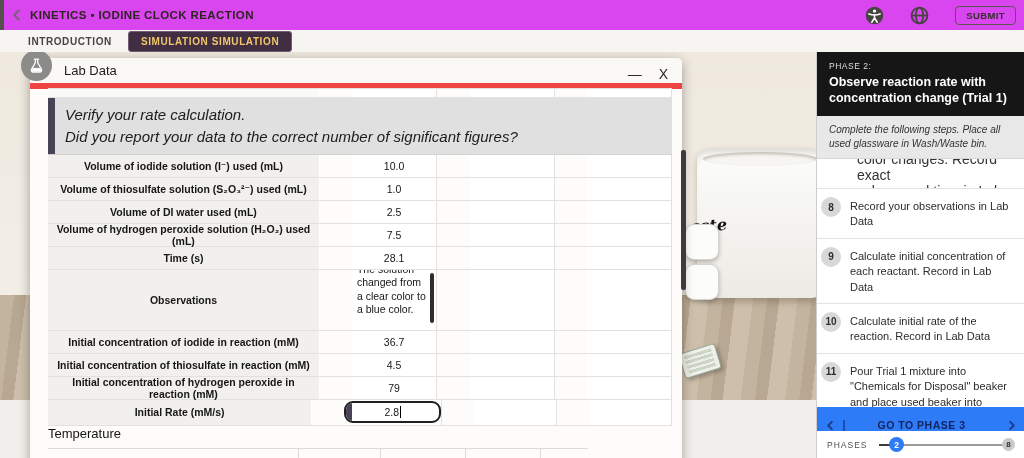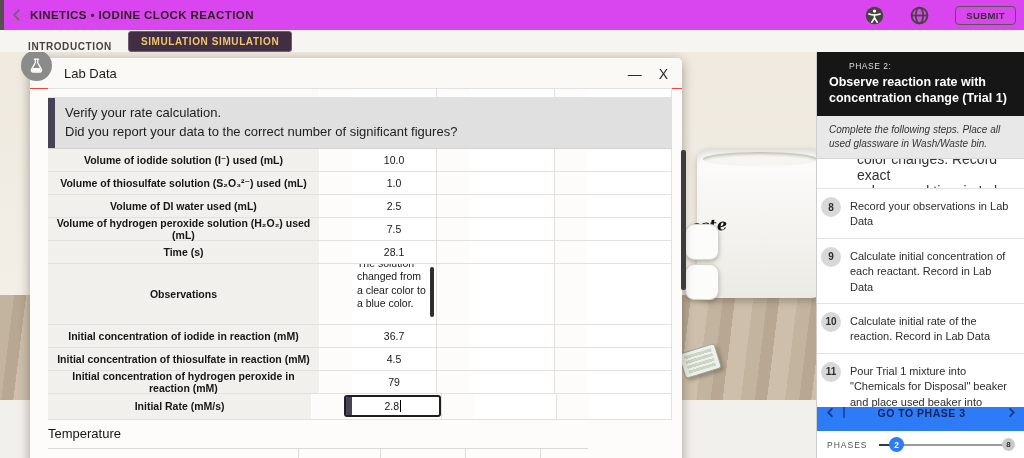--- a/index.html
+++ b/index.html
@@ -9,84 +9,84 @@
   
   .topbar { position:absolute; left:0; top:0; width:1024px; height:30px; background:#d946ef; display:flex; align-items:center; }
   .topbar-edge { position:absolute; left:0; top:0; width:4px; height:30px; background:#55504c; }
   .back-btn { width:26px; height:30px; display:flex; align-items:center; justify-content:center; margin-left:4px; cursor:pointer; }
   .topbar-title { font-size:11.5px; font-weight:bold; letter-spacing:.4px; color:#2e2320; }
   .topbar-right { position:absolute; right:8px; top:0; height:30px; display:flex; align-items:center; gap:26px; }
   .round-icon { width:19px; height:19px; display:flex; align-items:center; justify-content:center; cursor:pointer; }
   .submit-btn { border:1.5px solid #5a5550; border-radius:4px; background:transparent; color:#35302c; font-weight:bold; font-size:9.5px; letter-spacing:.4px; padding:3px 10px; cursor:pointer; font-family:inherit; }
 
   
-  .tabbar { position:absolute; left:0; top:30px; width:1024px; height:22px; background:#f7f5f1; display:flex; align-items:flex-end; }
+  .tabbar { position:absolute; left:0; top:30px; width:1024px; height:22px; background:#f7f5f1; display:flex; align-items:center; }
   .tab-intro { margin-left:28px; font-size:10px; font-weight:bold; letter-spacing:.6px; color:#474340; cursor:pointer; }
   .tab-lab { margin-left:16px; background:#422e43; border:1px solid #715d71; border-radius:3px; color:#eec76d; font-size:10px; font-weight:bold; letter-spacing:.6px; padding:4px 12px; cursor:pointer; }
 
   
   .stage { position:absolute; left:0; top:52px; width:1024px; height:406px; overflow:hidden; }
   .scene-wall { position:absolute; left:0; top:0; width:1024px; height:250px; background:linear-gradient(#efe9df,#f3efe7); }
   .scene-counter { position:absolute; left:0; top:243px; width:1024px; height:155px; background:repeating-linear-gradient(97deg,#c3b4a0 0 14px,#b8a893 14px 26px,#cdbfab 26px 44px); }
   .scene-band { position:absolute; left:0; top:348px; width:1024px; height:58px; background:#f2f0ec; }
   .bin { position:absolute; left:697px; top:96px; width:126px; height:150px; background:linear-gradient(#fdfdfc,#eceae4); border-radius:12px; box-shadow:0 4px 7px rgba(90,75,55,.35), inset 0 10px 8px -6px rgba(150,140,120,.35); }
   .bin-rim { position:absolute; left:703px; top:100px; width:114px; height:14px; border-radius:50%; background:#f6f5f1; box-shadow:inset 0 2px 3px rgba(120,110,95,.4); }
   .bin-label { position:absolute; left:690px; top:164px; font-family:"DejaVu Serif",serif; font-style:italic; font-weight:bold; font-size:16px; color:#15110d; transform:rotate(-4deg); }
   .pill-btn { position:absolute; width:34px; height:36px; background:#fcfcfb; border:1px solid #d5d3cd; border-radius:9px; box-shadow:0 2px 4px rgba(70,60,45,.35); cursor:pointer; }
   .pill-1 { left:685px; top:172px; }
   .pill-2 { left:685px; top:212px; }
   .calculator { position:absolute; left:681px; top:296px; width:38px; height:26px; transform:rotate(-17deg); background:#eef1e9; border:1px solid #9aa396; border-radius:3px; box-shadow:2px 3px 4px rgba(80,70,55,.4); }
   .calc-keys { position:absolute; left:4px; top:3px; width:28px; height:18px; background:repeating-linear-gradient(0deg,#c9d2c2 0 3px,#eef1e9 3px 5px), repeating-linear-gradient(90deg,#c9d2c2 0 4px,transparent 4px 6px); opacity:.9; }
 
   
   .win { position:absolute; left:30px; top:6px; width:652px; height:412px; background:#fdfcfa; border-radius:5px 5px 0 0; box-shadow:0 3px 12px rgba(40,30,20,.4); }
-  .win-header { position:relative; height:31px; background:#fbf9f6; border-bottom:1px solid #ef4444; border-radius:5px 5px 0 0; display:flex; align-items:center;text-align:center; }
+  .win-header { position:relative; height:31px; background:#fbf9f6; border-bottom:6px solid #ef4444; border-radius:5px 5px 0 0; display:flex; align-items:center;text-align:center; }
   .win-flask { position:absolute; left:-9px; top:-8px; width:31px; height:31px; border-radius:50%; background:#8b8b8a; display:flex; align-items:center; justify-content:center; }
   .win-title { margin-left:34px; font-size:13px; font-weight:500; color:#1d1c1a; }
   .win-ctrls { position:absolute; right:14px; top:0; height:31px; display:flex; align-items:center; gap:17px; }
   .win-min { font-size:14px; color:#2a2a2a; cursor:pointer; line-height:1; }
   .win-close { font-size:14px; font-weight:400; color:#2a2a2a; cursor:pointer; line-height:1; }
   .win-scrollbar { position:absolute; left:681px; top:98px; width:5px; height:140px; background:#3c3c3c; border-radius:2px; cursor:grab; }
 
   
   .table { position:absolute; left:18px; top:30px; width:624px; font-size:10.5px; color:#161616; }
   .trow { display:flex; border-bottom:1px solid #e3e1dd; }
   .tlabel { width:320px; background:#f2f0ed; border-right:1px solid #fff; display:flex; align-items:center; justify-content:center; text-align:center; font-weight:bold; padding:2px 8px; }
   .tval { width:101.3px; background:#fff; border-right:1px solid #e3e1dd; display:flex; align-items:center; justify-content:center; cursor:text;margin-left:32px; }
   .trow-partial { height:10px; border-top:1px solid #e3e1dd; }
   .trow-partial .tlabel { background:#fafaf8; }
   .note-row { display:flex; background:#e0e0e0; border-bottom:1px solid #d2d2d0; min-height:43px; }
   .note-bar { width:7px; background:#474355; flex:none; }
-  .note-text { padding:6px 10px; font-size:13px; line-height:1.45; color:#1c1c1c; }
+  .note-text { padding:6px 10px; font-style:italic; font-size:15px; line-height:1.45; color:#1c1c1c; }
   .row-h { height:23px; }
   .obs-row { height:61px; }
   .obs-cell { position:relative; overflow:hidden; align-items:flex-start; justify-content:flex-start; }
   .obs-inner { margin-top:-7px; padding:0 8px 0 5px; font-size:10.5px; line-height:13.5px; text-align:left; }
   .obs-scroll { position:absolute; right:2px; top:3px; width:4px; height:50px; background:#2d2d2d; border-radius:2px; cursor:grab; }
   .rate-row { height:26px; }
-  .rate-input { position:relative; width:97px; height:22px; border:2px solid #1f1f1f; border-radius:3px; background:#fff; display:flex; align-items:center; justify-content:center; overflow:hidden; cursor:text; }
+  .rate-input { position:relative; width:97px; height:22px; border:2px solid #1f1f1f; border-radius:9px; background:#fff; display:flex; align-items:center; justify-content:center; overflow:hidden; cursor:text; }
   .rate-grip { position:absolute; left:0; top:0; width:6px; height:100%; background:#474355; }
   .caret { display:inline-block; width:1px; height:12px; background:#000; margin-left:1px; vertical-align:middle; }
   .temp-heading { position:absolute; left:18px; top:368px; font-size:13px; color:#141414; }
   .table2-partial { position:absolute; left:18px; top:390px; width:540px; height:22px; border-top:1px solid #dddbd7; }
   .t2v { position:absolute; top:0; width:1px; height:22px; background:#dddbd7; }
 
   
   .sidebar { position:absolute; left:816px; top:0; width:208px; height:406px; background:#fff; border-left:1px solid #cfcdc9; }
   .phase-header { background:#161616; color:#fff; padding:9px 12px 10px 12px; }
-  .phase-kicker { font-size:8.5px; letter-spacing:.5px; color:#dedede; margin-bottom:3px;margin-left:20px; }
+  .phase-kicker { font-size:8.5px; letter-spacing:.5px; color:#dedede; margin-bottom:3px; }
   .phase-title { font-size:12.5px; font-weight:bold; line-height:1.28; }
   .phase-note { background:#e8e8e8; border-bottom:1px solid #d7d7d7; padding:7px 12px; font-style:italic; font-size:10px; line-height:1.4; color:#333; }
   .step-partial { height:30px; overflow:hidden; border-bottom:1px solid #e2e2e2; }
   .step-partial-inner { margin-top:-8px; padding-left:40px; padding-right:10px; font-size:14px; line-height:16px; color:#333; }
   .step { display:flex; padding:8px 8px 8px 4px; border-bottom:1px solid #e2e2e2; }
   .step-num { flex:none; width:20px; height:20px; border-radius:50%; background:#d8d8d8; color:#2e2e2e; font-size:10px; font-weight:bold; display:flex; align-items:center; justify-content:center; margin-right:9px; }
   .step-text { font-size:11px; line-height:1.4; color:#2c2c2c; padding-top:2px; }
   .sidebar-footer { position:absolute; left:0; bottom:0; width:100%; }
-  .nav-bar { height:24px; background:#2e7bf7; display:flex; align-items:flex-start; cursor:pointer; }
+  .nav-bar { height:24px; background:#2e7bf7; display:flex; align-items:flex-end; cursor:pointer; }
   .nav-prev { width:28px; display:flex; align-items:center; justify-content:center; border-right:2px solid #1c4db0; }
   .nav-label { flex:1; display:flex; align-items:center; justify-content:center; font-size:10.5px; font-weight:bold; letter-spacing:.5px; color:#14245e; }
   .nav-next { width:26px; display:flex; align-items:center; justify-content:center; }
   .phases-row { position:relative; height:27px; background:#fff; }
   .phases-label { position:absolute; left:10px; top:9px; font-size:8.5px; letter-spacing:1px; color:#4f4f4f; }
   .phases-track { position:absolute; left:62px; top:13px; width:130px; height:2px; background:#9b9b9b; }
   .phases-track-done { position:absolute; left:62px; top:13px; width:18px; height:2px; background:#3a3a3a; }
   .phase-dot-cur { position:absolute; left:72px; top:6px; width:15px; height:15px; border-radius:50%; background:#2e7bf7; color:#fff; font-size:8.5px; font-weight:bold; display:flex; align-items:center; justify-content:center; }
   .phase-dot-end { position:absolute; left:185px; top:7px; width:13px; height:13px; border-radius:50%; background:#c9c9c9; color:#2e2e2e; font-size:8px; font-weight:bold; display:flex; align-items:center; justify-content:center; }
 </style>

